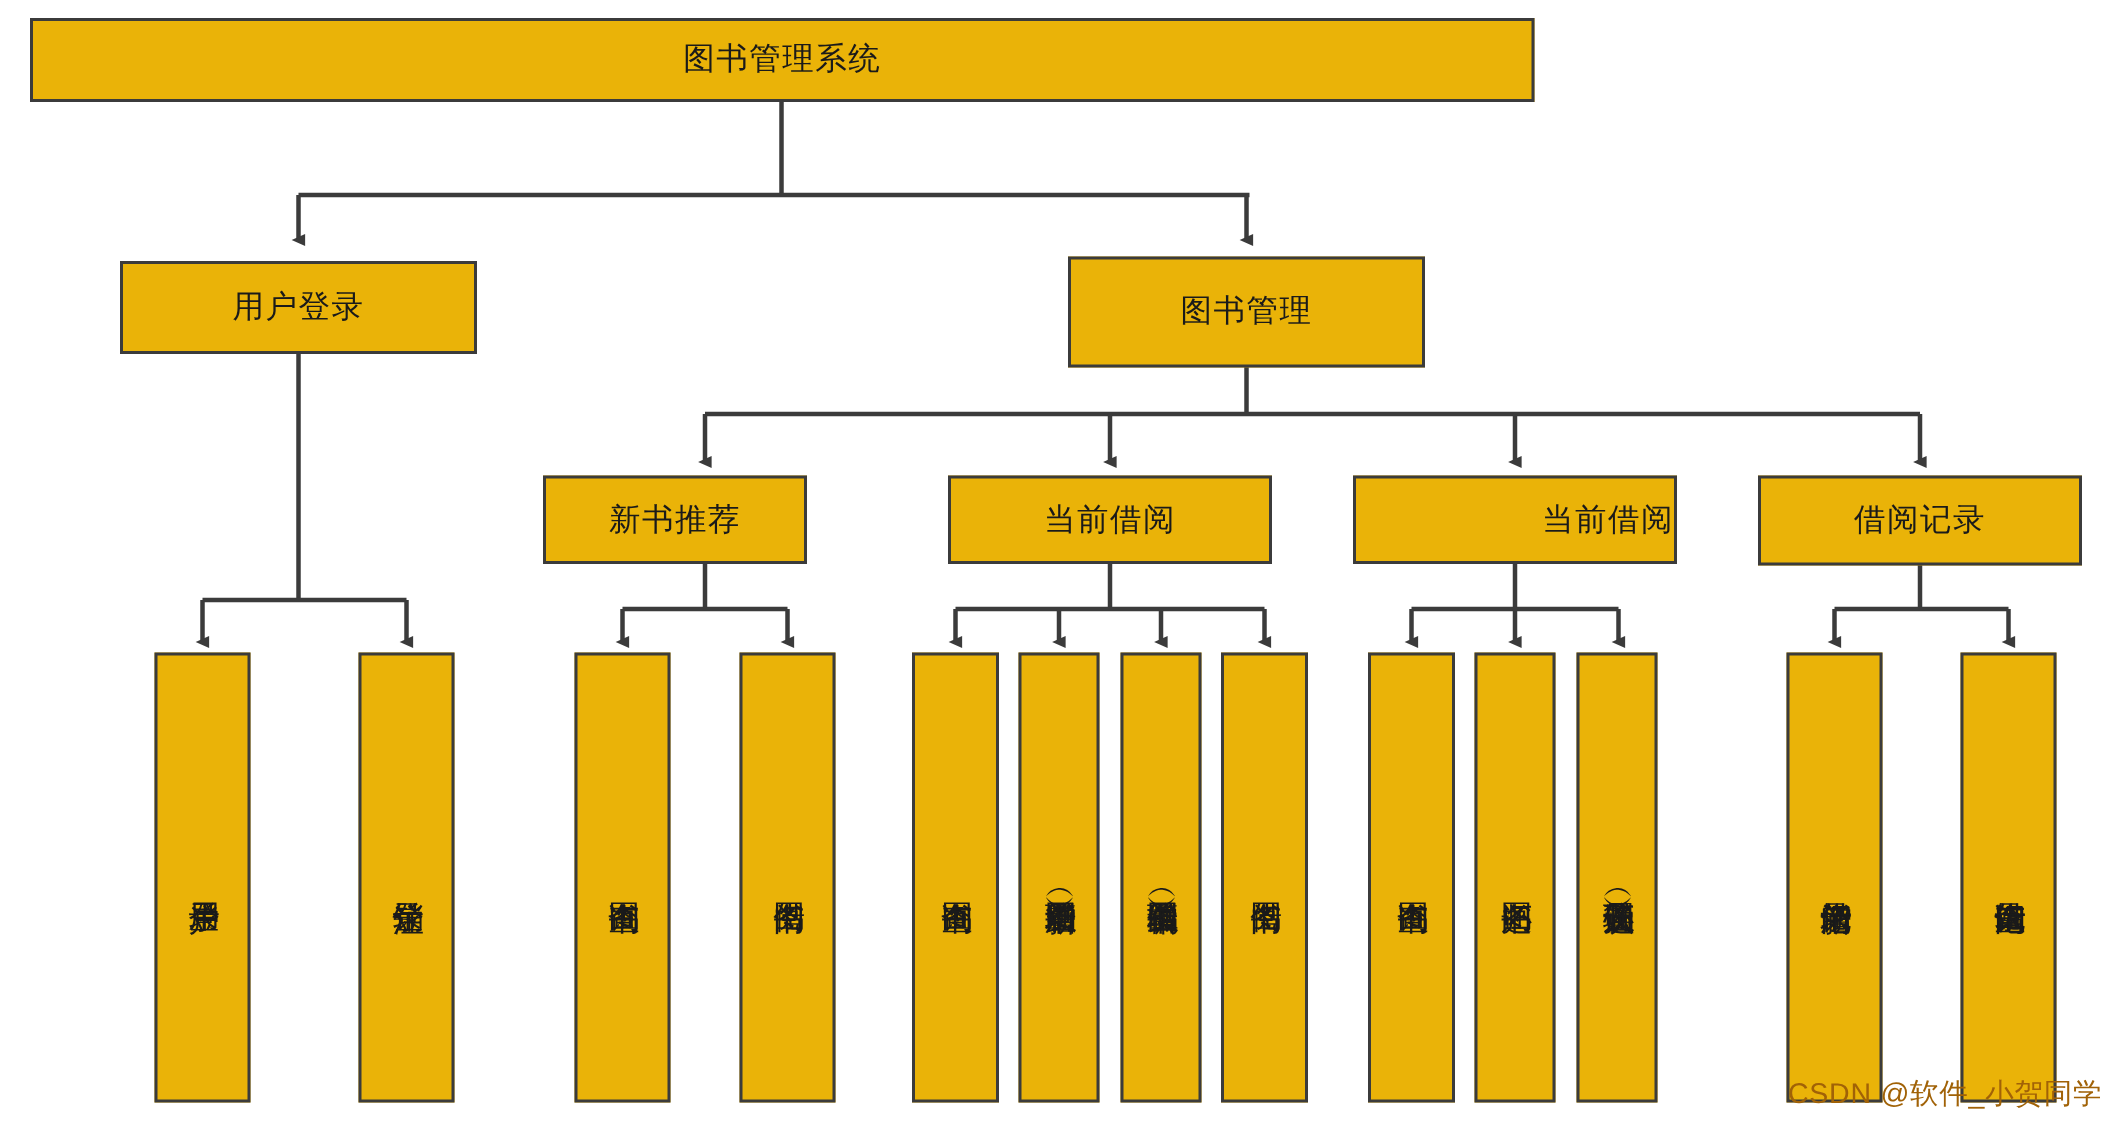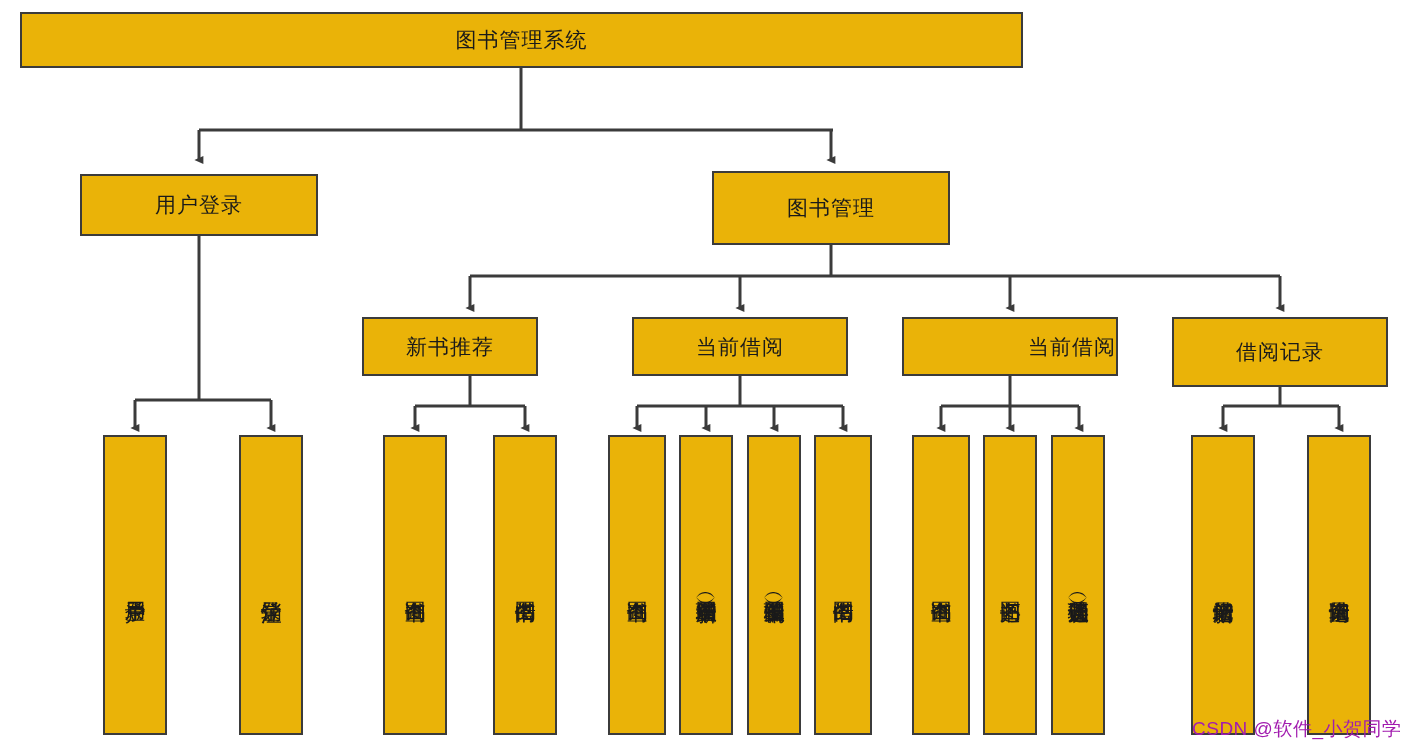--- a/index.html
+++ b/index.html
@@ -51,21 +51,21 @@
   .node.vertical .vtext {
     writing-mode: vertical-rl;
     text-orientation: upright;
     white-space: nowrap;
     text-align: center;
     display: block;
   }
   .watermark {
     position: absolute;
     font-size: 19px;
-    color: #a21caf;
+    color: #a16207;
     letter-spacing: 0.5px;
     white-space: nowrap;
     z-index: 3;
   }
 </style>
 </head>
 <body>
 
 <div id="diagram">
 
@@ -132,21 +132,21 @@
 
   <div class="node horizontal" style="left:362px; top:317px; width:176px; height:59px;">
     <span>新书推荐</span>
   </div>
   <div class="node horizontal" style="left:632px; top:317px; width:216px; height:59px;">
     <span>当前借阅</span>
   </div>
   <div class="node horizontal" style="left:902px; top:317px; width:216px; height:59px;justify-content:flex-end;">
     <span>当前借阅</span>
   </div>
-  <div class="node horizontal" style="left:1172px; top:317px; width:216px; height:70px;">
+  <div class="node horizontal" style="left:1172px; top:317px; width:216px; height:60px;">
     <span>借阅记录</span>
   </div>
 
   <div class="node vertical" style="left:103px; top:435px; width:64px; height:300px;">
     <span class="vtext">用户登录</span>
   </div>
   <div class="node vertical" style="left:239px; top:435px; width:64px; height:300px;">
     <span class="vtext">注销登录</span>
   </div>
 

